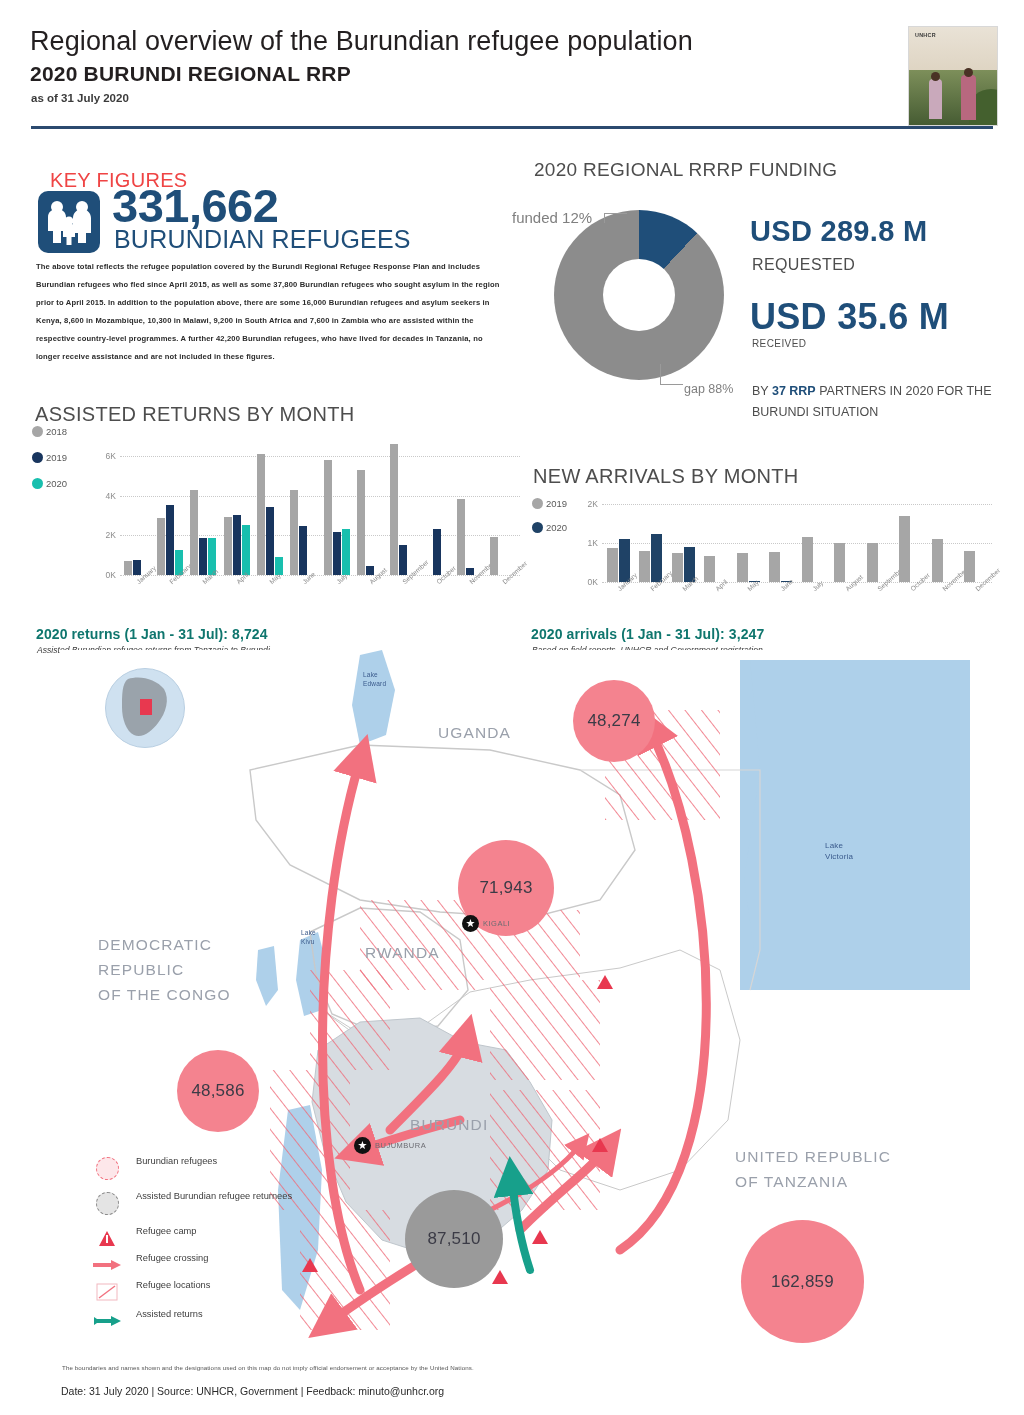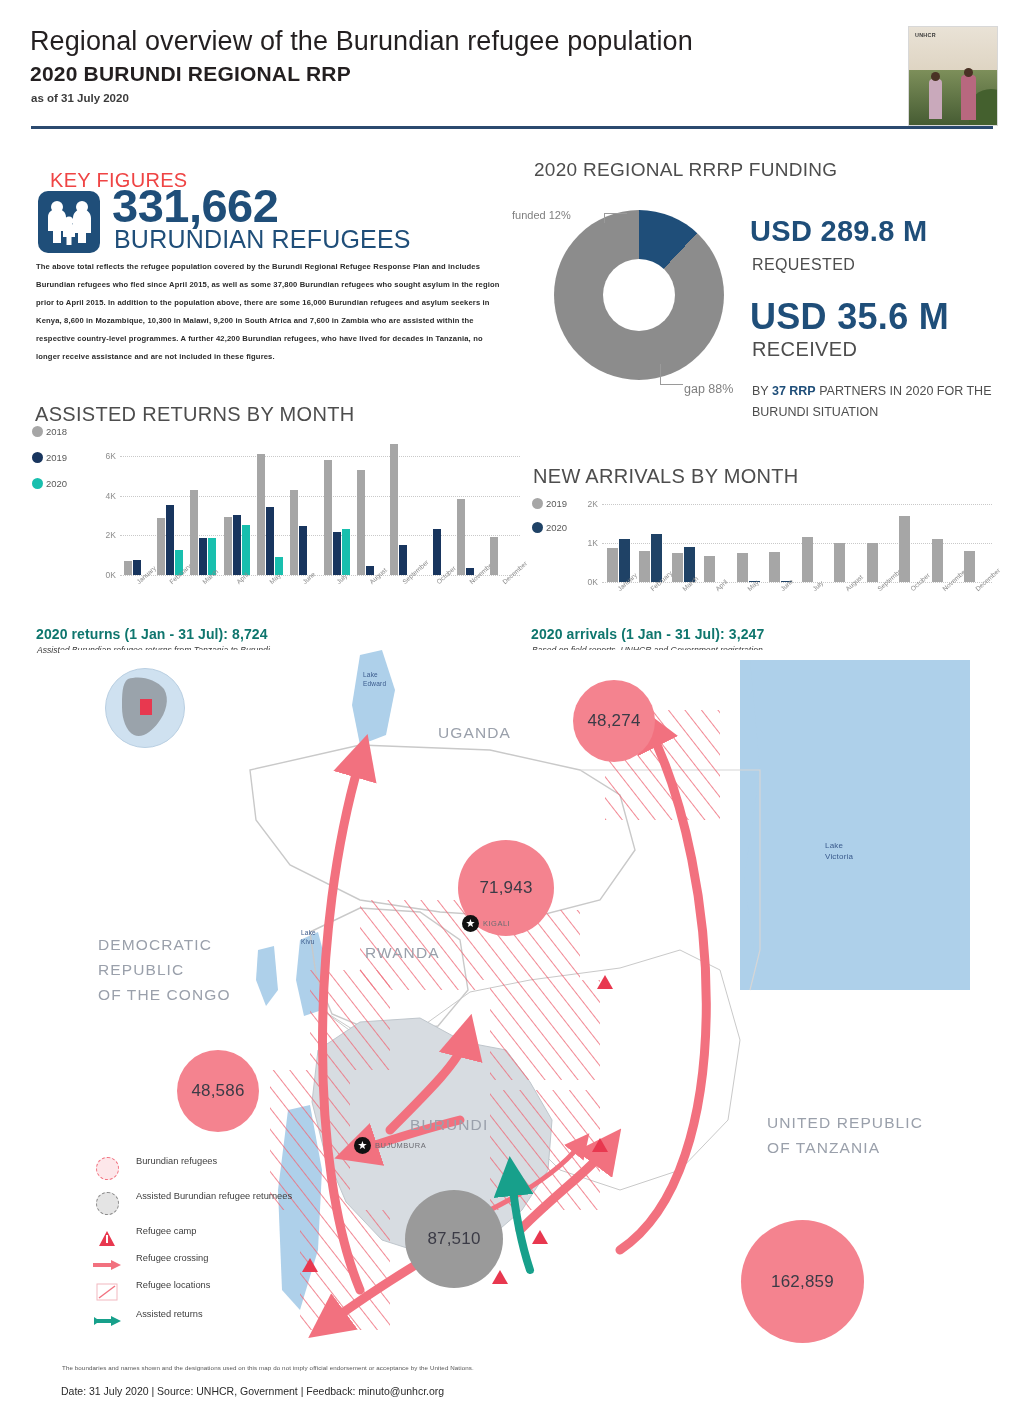--- a/index.html
+++ b/index.html
@@ -28,28 +28,28 @@
   .kf-title{position:absolute;left:50px;top:153px;font-size:20px;color:#ef4444;letter-spacing:.3px;margin-top:16px;}
   .kf-icon{position:absolute;left:38px;top:191px;width:62px;height:62px;background:#1f4e79;border-radius:10px;}
   .kf-fig{position:absolute;left:112px;top:178px;font-size:47px;font-weight:bold;color:#1f4e79;letter-spacing:-.5px;}
   .kf-lbl{position:absolute;left:114px;top:225px;font-size:25px;color:#1f4e79;letter-spacing:.2px;}
   .kf-note{position:absolute;left:36px;top:258px;width:472px;font-size:7.6px;font-weight:bold;line-height:18px;color:#2b2b2b;letter-spacing:.15px;}
 
   
   .fd-title{position:absolute;left:534px;top:159px;font-size:19px;color:#4d4d4d;letter-spacing:.3px;}
   .donut{position:absolute;left:554px;top:210px;width:170px;height:170px;border-radius:50%;}
   .donut-hole{position:absolute;left:49px;top:49px;width:72px;height:72px;background:#fff;border-radius:50%;}
-  .fd-funded{position:absolute;left:512px;top:209px;font-size:11px;color:#7f7f7f;}
+  .fd-funded{position:absolute;left:512px;top:209px;font-size:15px;color:#7f7f7f;}
   .fd-lead1{position:absolute;left:604px;top:213px;width:22px;height:9px;border-left:1px solid #9a9a9a;border-top:1px solid #9a9a9a;}
   .fd-gap{position:absolute;left:684px;top:382px;font-size:12.5px;color:#7f7f7f;}
   .fd-lead2{position:absolute;left:660px;top:364px;width:22px;height:20px;border-left:1px solid #9a9a9a;border-bottom:1px solid #9a9a9a;}
   .fd-big1{position:absolute;left:750px;top:215px;font-size:29px;font-weight:bold;color:#1f4e79;letter-spacing:.3px;}
   .fd-s1{position:absolute;left:752px;top:256px;font-size:16px;color:#4d4d4d;letter-spacing:.4px;}
   .fd-big2{position:absolute;left:750px;top:296px;font-size:36px;font-weight:bold;color:#1f4e79;letter-spacing:.3px;}
-  .fd-s2{position:absolute;left:752px;top:338px;font-size:20px;color:#4d4d4d;letter-spacing:.4px;}
+  .fd-s2{position:absolute;left:752px;top:338px;font-size:10px;color:#4d4d4d;letter-spacing:.4px;}
   .fd-part{position:absolute;left:752px;top:381px;width:250px;font-size:12.5px;color:#4d4d4d;line-height:21px;}
   .fd-part b{color:#1f4e79;}
 
   
   .ch-title{position:absolute;font-size:20px;color:#4d4d4d;letter-spacing:.3px;margin-top:15px;}
   .legend-item{position:absolute;font-size:9.5px;color:#595959;}
   .legend-dot{position:absolute;width:11px;height:11px;border-radius:50%;}
   .axis-lbl{position:absolute;font-size:8.5px;color:#8c8c8c;text-align:right;}
   .gridline{position:absolute;height:0;border-top:1px dotted #c9c9c9;}
   .bar{position:absolute;bottom:0;}
@@ -339,21 +339,21 @@
     </div>
 
     <div class="cname" style="left:378px;top:70px;">UGANDA</div>
     <div class="cname" style="left:305px;top:290px;">RWANDA</div>
     <div class="cname" style="left:350px;top:462px;">BURUNDI</div>
     <div class="cname" style="left:38px;top:282px;">
       <div>DEMOCRATIC</div>
       <div>REPUBLIC</div>
       <div>OF THE CONGO</div>
     </div>
-    <div class="cname" style="left:675px;top:460px;margin-left:32px;">
+    <div class="cname" style="left:675px;top:494px;">
       <div>UNITED REPUBLIC</div>
       <div>OF TANZANIA</div>
     </div>
 
     <div class="lakelbl" style="left:303px;top:20px;">Lake<br>Edward</div>
     <div class="lakelbl" style="left:241px;top:278px;">Lake<br>Kivu</div>
     <div class="lakelbl big" style="left:765px;top:190px;">Lake<br>Victoria</div>
 
     <div class="bubble bub-pink" style="left:513px;top:30px;width:82px;height:82px;">
       <span>48,274</span>

